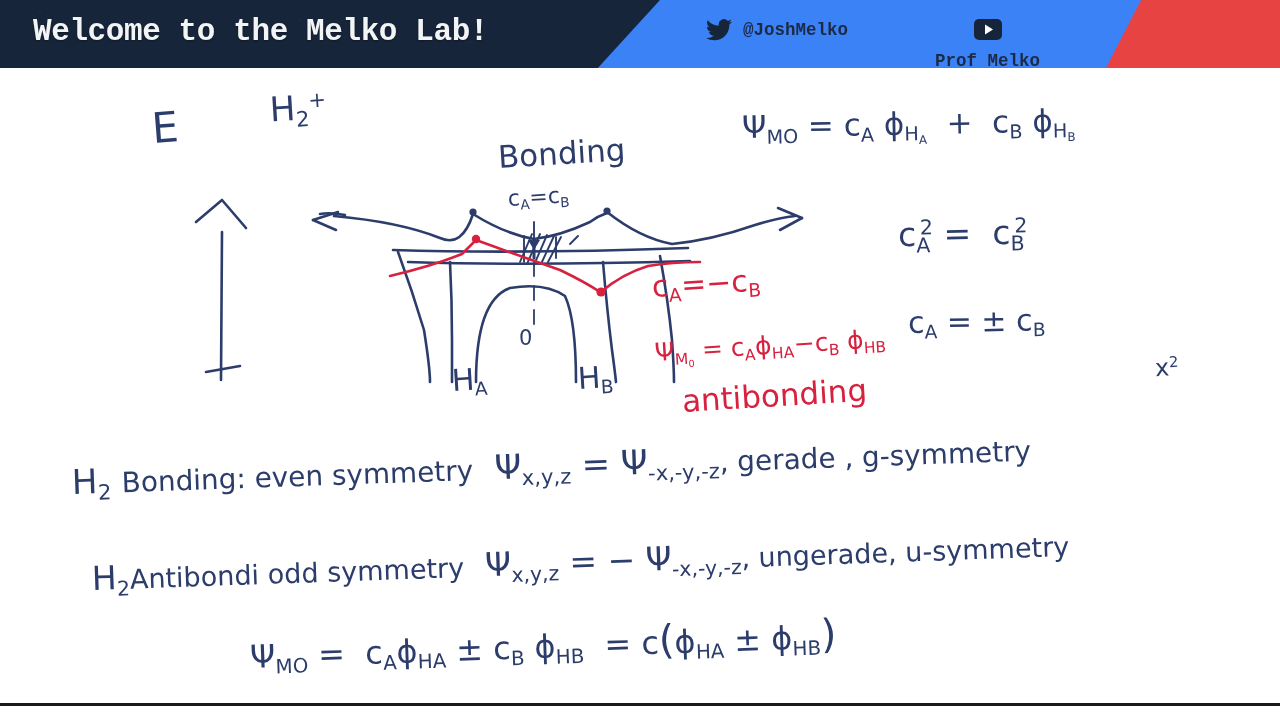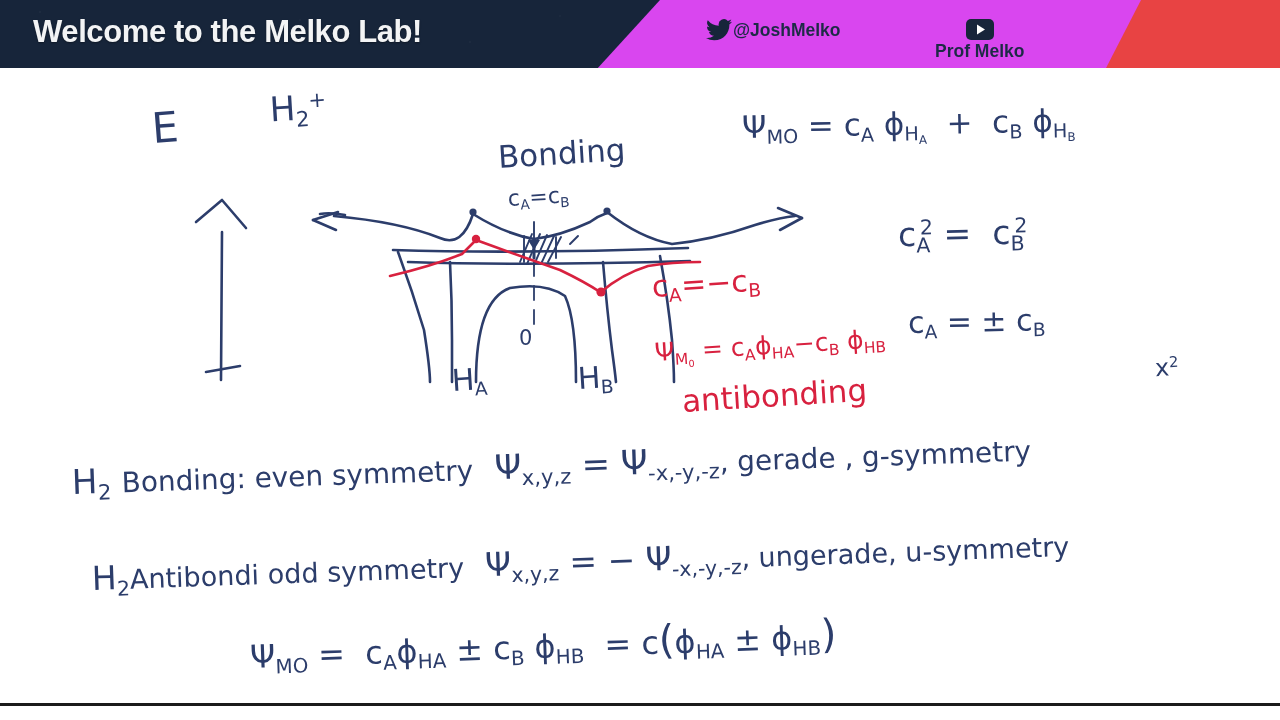--- a/index.html
+++ b/index.html
@@ -7,21 +7,21 @@
     width: 1280px; height: 720px;
     background: #ffffff;
     font-family: "Liberation Sans", sans-serif;
     overflow: hidden;
   }
   #stage { position: relative; width: 1280px; height: 720px; background: #ffffff; }
 
   
   .header {
     position: absolute; left: 0; top: 0; width: 1280px; height: 70px;
-    background: #d946ef; overflow: hidden;
+    background: #3b82f6; overflow: hidden; font-family: Liberation Mono, monospace;
   }
   .hdr-dark {
     position: absolute; left: 0; top: 0; width: 660px; height: 70px;
     background: #17253a;
     clip-path: polygon(0 0, 660px 0, 596px 70px, 0 70px);
   }
   .hdr-dark::after{
     content:""; position:absolute; inset:0;
     background:
       radial-gradient(1px 1px at 40px 12px, rgba(255,255,255,.10), transparent),
@@ -35,21 +35,21 @@
     background: #e84343;
     clip-path: polygon(36px 0, 175px 0, 175px 70px, 0 70px);
   }
   .hdr-title {
     position: absolute; left: 33px; top: 14px;
     font-size: 31px; font-weight: bold; color: #f3f4f5;
     letter-spacing: -0.4px; white-space: nowrap;
     text-shadow: 0 1px 2px rgba(0,0,0,.35);
   }
   .social {
-    position: absolute; display: flex; align-items: center; gap: 1px; top: 19px; text-align: center;
+    position: absolute; display: flex; align-items: center; gap: 11px; top: 19px; text-align: center;
   }
   .social-tw { left: 706px; }
   .social-yt { left: 935px; flex-direction: column; }
   .social-label {
     font-size: 17.5px; font-weight: bold; color: #1d2a46; white-space: nowrap;
   }
   .tw-icon { width: 26px; height: 22px; display: block; }
   .yt-icon { width: 28px; height: 21px; display: block; }
 
   .hdr-underline {

